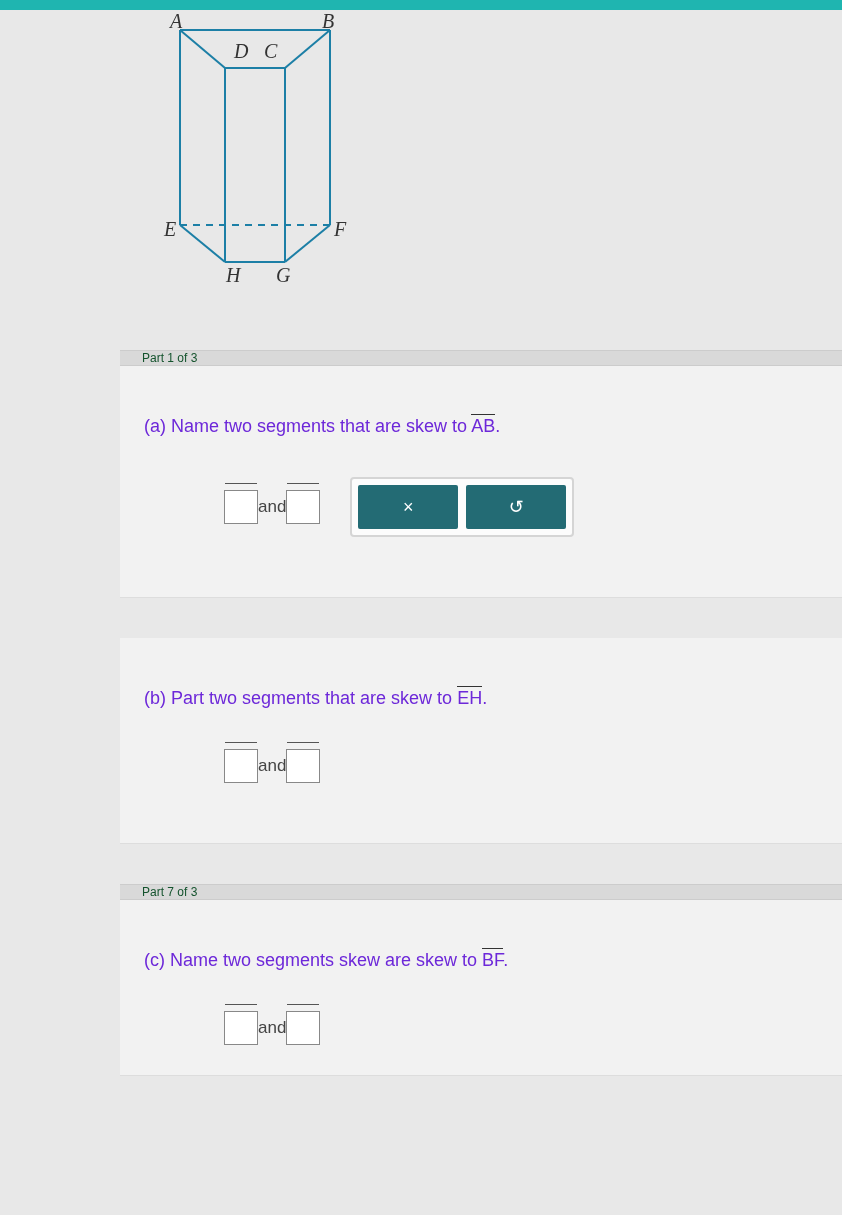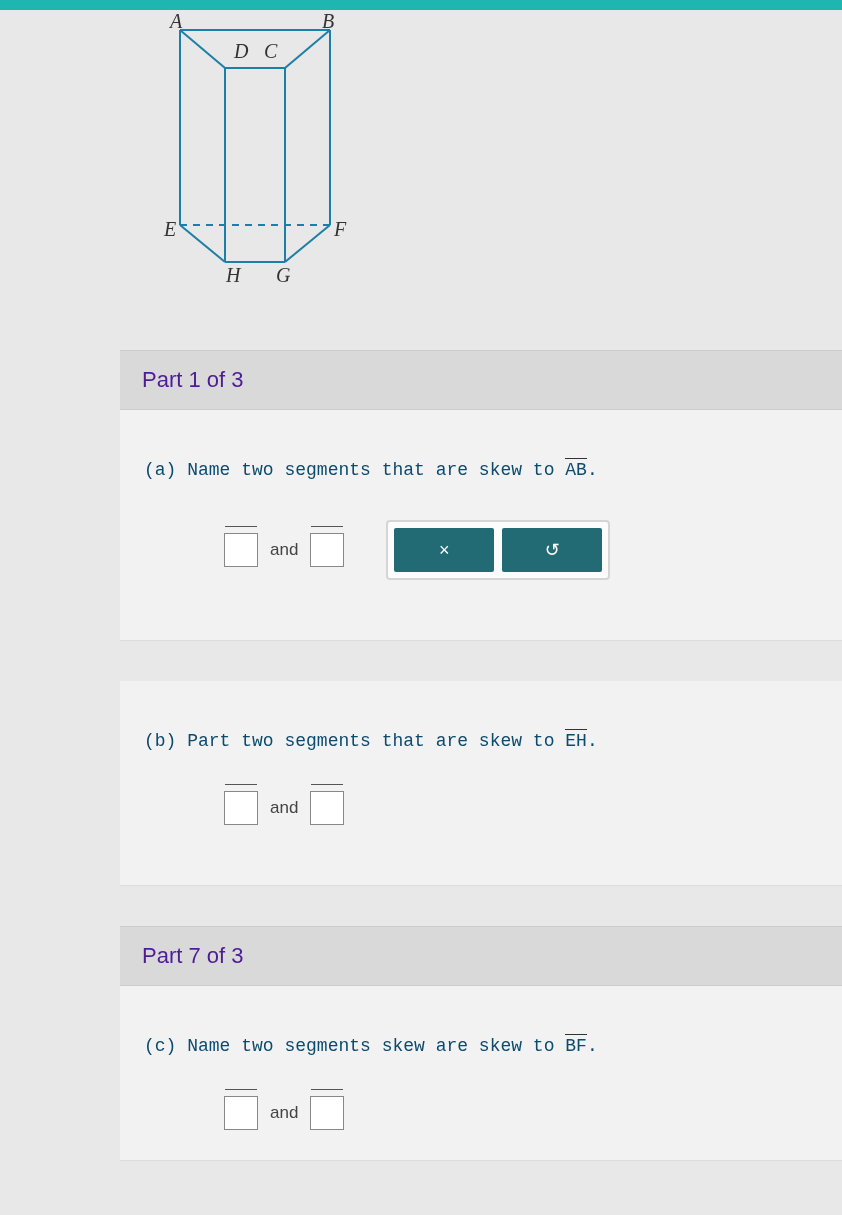--- a/index.html
+++ b/index.html
@@ -35,45 +35,43 @@
   .lbl {
     position: absolute;
     font-style: italic;
     font-size: 20px;
     font-family: "Times New Roman", serif;
   }
   .part-header {
     background: #d9d9d9;
     border-top: 1px solid #ccc;
     border-bottom: 1px solid #ccc;
-    padding: 16px 22px;
-    font-size: 22px;
-    color: #4c1d95;
+    padding: 0 22px;
+    font-size: 12px;
+    color: #14532d;
     margin-left: 120px;
   }
   .part-body {
     background: #f2f2f2;
     padding: 50px 24px 60px 24px;
     margin-left: 120px;
     border-bottom: 1px solid #ddd;
   }
   .question {
     font-size: 18px;
     margin-bottom: 40px;
-    color: #0c4a6e;
-    font-family: Liberation Mono, monospace;
+    color: #6d28d9;
   }
   .overline {
     border-top: 1.4px solid #333;
     padding-top: 1px;
   }
   .answer-row {
     display: flex;
     align-items: center;
-    gap: 12px;
     padding-left: 80px;
   }
   .seg-input {
     display: inline-block;
     width: 34px;
     height: 34px;
     border: 1.4px solid #888;
     background: #fff;
     position: relative;
   }

